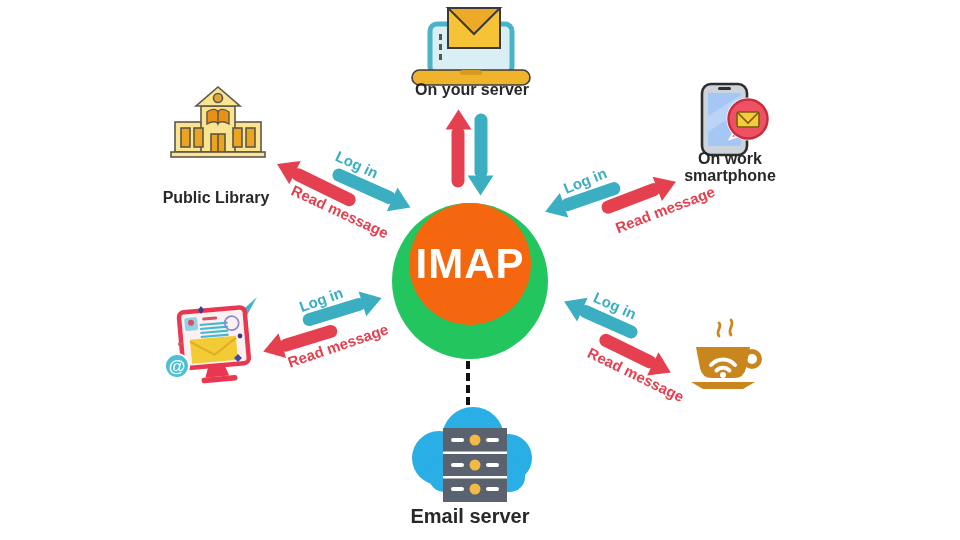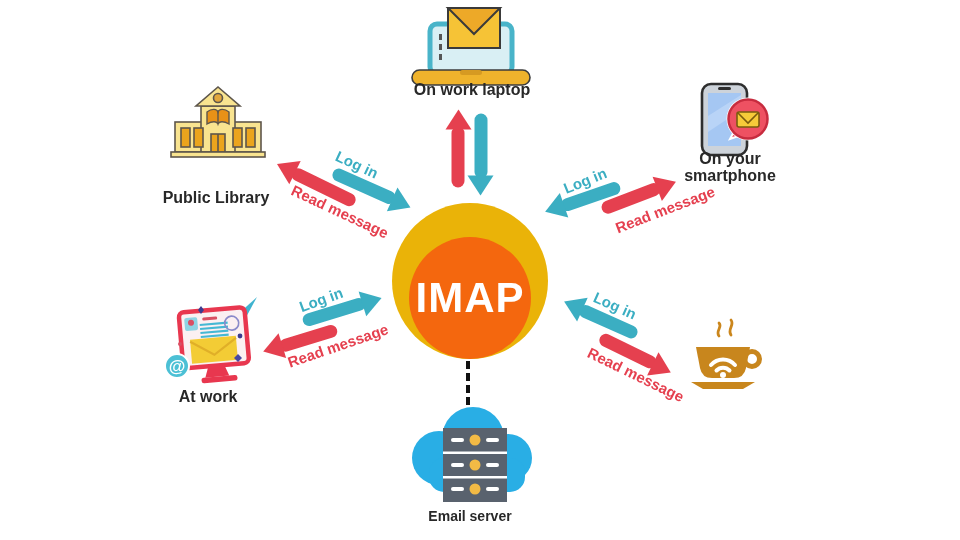--- a/index.html
+++ b/index.html
@@ -3,21 +3,21 @@
 <meta charset="utf-8">
 <style>
   html,body{margin:0;padding:0;background:#fff;}
   .stage{
     position:relative;width:960px;height:540px;overflow:hidden;background:#ffffff;
     font-family:"Liberation Sans","DejaVu Sans",sans-serif;
   }
   
   .imap-outer{
     position:absolute;left:392px;top:203px;width:156px;height:156px;border-radius:50%;
-    background:#eab308;display:flex;align-items:flex-end;justify-content:center;
+    background:#22c55e;display:flex;align-items:flex-start;justify-content:center;
   }
   .imap-inner{
     width:122px;height:122px;border-radius:50%;background:#F4670E;
     display:flex;align-items:center;justify-content:center;
   }
   .imap-label{
     color:#ffffff;font-size:42px;font-weight:700;letter-spacing:1px;
   }
   
   .dashed-connector{
@@ -65,21 +65,21 @@
   <svg class="icon" style="left:402px;top:6px;" width="136" height="84" viewBox="0 0 136 84">
     <rect x="28" y="18" width="82" height="50" rx="7" fill="#D9EFF4" stroke="#49B4C9" stroke-width="5"></rect>
     <rect x="37" y="28" width="3" height="6" fill="#555"></rect>
     <rect x="37" y="38" width="3" height="6" fill="#555"></rect>
     <rect x="37" y="48" width="3" height="6" fill="#555"></rect>
     <rect x="46" y="2" width="52" height="40" fill="#F6C336" stroke="#3A3A3A" stroke-width="2"></rect>
     <polygon points="46,2 98,2 72,28" fill="#EDA928" stroke="#3A3A3A" stroke-width="2"></polygon>
     <rect x="10" y="64" width="118" height="15" rx="7.5" fill="#EFB32C" stroke="#3D3D3D" stroke-width="1.6"></rect>
     <rect x="58" y="64" width="22" height="5" rx="2.5" fill="#D69A22"></rect>
   </svg>
-  <div class="node-label" style="left:392px;top:81px;width:160px;">On work laptop</div>
+  <div class="node-label" style="left:392px;top:81px;width:160px;">On your server</div>
 
   <div class="arrow red" style="left:458px;top:181px;width:78px;transform:rotate(-90deg);">
       <span class="shaft"></span>
       <span class="head"></span>
     </div>
   <div class="arrow teal" style="left:481px;top:107px;width:82px;transform:rotate(90deg);">
       <span class="shaft"></span>
       <span class="head"></span>
     </div>
 
@@ -117,21 +117,21 @@
     <rect x="8" y="2" width="45" height="71" rx="9" fill="#CDD3DA" stroke="#2E2E2E" stroke-width="2.6"></rect>
     <rect x="14" y="11" width="33" height="53" fill="#A5C7F3"></rect>
     <polygon points="14,34 47,13 47,28 14,50" fill="#B9D4F7"></polygon>
     <rect x="24" y="5" width="13" height="3" rx="1.5" fill="#2E2E2E"></rect>
     <polygon points="36,57 45,40 56,50" fill="#EE5162" stroke="#fff" stroke-width="2"></polygon>
     <circle cx="54" cy="37" r="21.5" fill="#ffffff"></circle>
     <circle cx="54" cy="37" r="19.5" fill="#EE5162" stroke="#C72C3F" stroke-width="2.5"></circle>
     <rect x="43" y="30" width="22" height="15" rx="2" fill="#F6CB39" stroke="#7A5C0E" stroke-width="1.6"></rect>
     <polyline points="44,31 54,41 64,31" fill="none" stroke="#7A5C0E" stroke-width="1.6"></polyline>
   </svg>
-  <div class="node-label" style="left:675px;top:150px;width:110px;">On your smartphone</div>
+  <div class="node-label" style="left:675px;top:150px;width:110px;">On work smartphone</div>
 
   <div class="arrow teal" style="left:620px;top:180px;width:79px;transform:rotate(161deg);">
       <span class="shaft"></span>
       <span class="head"></span>
     </div>
   <div class="arrow red" style="left:602px;top:203px;width:79px;transform:rotate(-21deg);">
       <span class="shaft"></span>
       <span class="head"></span>
     </div>
   <div class="conn-label login" style="left:550px;top:172px;transform:rotate(-22deg);">Log in</div>
@@ -157,21 +157,20 @@
       <polygon points="50,72 66,72 70,83 46,83" fill="#E8374F"></polygon>
       <rect x="42" y="83" width="36" height="5.5" rx="2.5" fill="#E8374F"></rect>
     </g>
     <polygon points="45,12 48,16 45,20 42,16" fill="#3B3B8F"></polygon>
     <circle cx="84" cy="42" r="2.4" fill="#3B3B8F"></circle>
     <polygon points="82,60 86,64 82,68 78,64" fill="#4848A0"></polygon>
     <circle cx="24" cy="50" r="2" fill="#D94F63"></circle>
     <circle cx="21" cy="72" r="12" fill="#4CC0D5" stroke="#ffffff" stroke-width="2"></circle>
     <text x="21" y="78" text-anchor="middle" font-size="17" font-weight="bold" fill="#ffffff">@</text>
   </svg>
-  <div class="node-label" style="left:128px;top:388px;width:160px;">At work</div>
 
   <div class="arrow teal" style="left:303px;top:315px;width:82px;transform:rotate(-17deg);">
       <span class="shaft"></span>
       <span class="head"></span>
     </div>
   <div class="arrow red" style="left:337px;top:323px;width:77px;transform:rotate(163deg);">
       <span class="shaft"></span>
       <span class="head"></span>
     </div>
   <div class="conn-label login" style="left:286px;top:291px;transform:rotate(-20deg);">Log in</div>
@@ -210,15 +209,15 @@
     <rect x="46" y="42" width="13" height="4" rx="2" fill="#ffffff"></rect>
     <circle cx="70" cy="44" r="5.5" fill="#F2BA45"></circle>
     <rect x="81" y="42" width="13" height="4" rx="2" fill="#ffffff"></rect>
     <rect x="46" y="67" width="13" height="4" rx="2" fill="#ffffff"></rect>
     <circle cx="70" cy="69" r="5.5" fill="#F2BA45"></circle>
     <rect x="81" y="67" width="13" height="4" rx="2" fill="#ffffff"></rect>
     <rect x="46" y="91" width="13" height="4" rx="2" fill="#ffffff"></rect>
     <circle cx="70" cy="93" r="5.5" fill="#F2BA45"></circle>
     <rect x="81" y="91" width="13" height="4" rx="2" fill="#ffffff"></rect>
   </svg>
-  <div class="node-label" style="left:390px;top:508px;width:160px;font-size:14px;">Email server</div>
+  <div class="node-label" style="left:390px;top:508px;width:160px;font-size:20px;">Email server</div>
 
 </div>
 
 </body></html>

